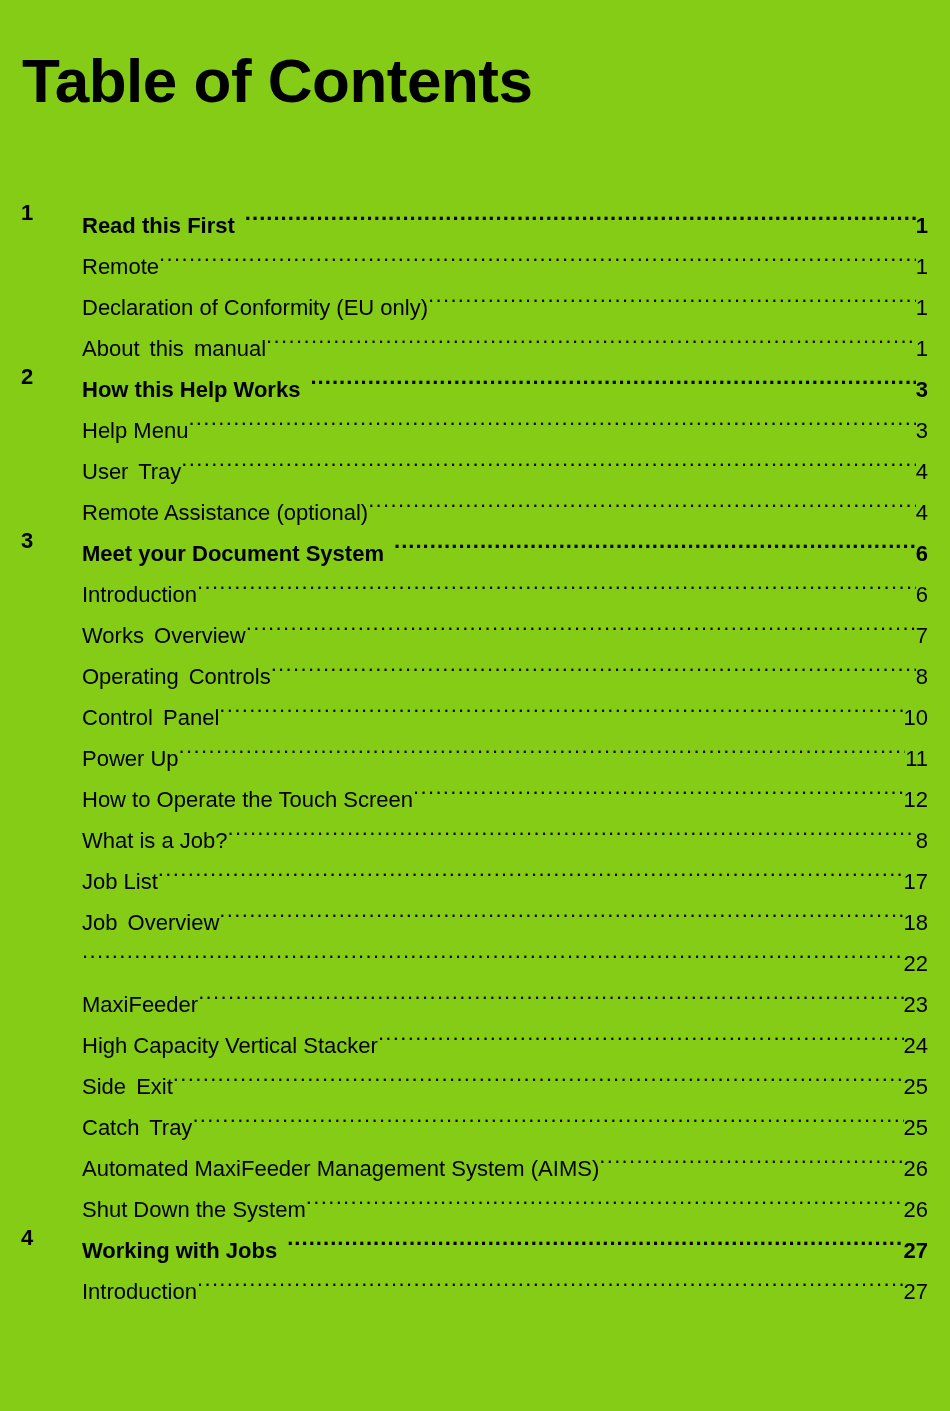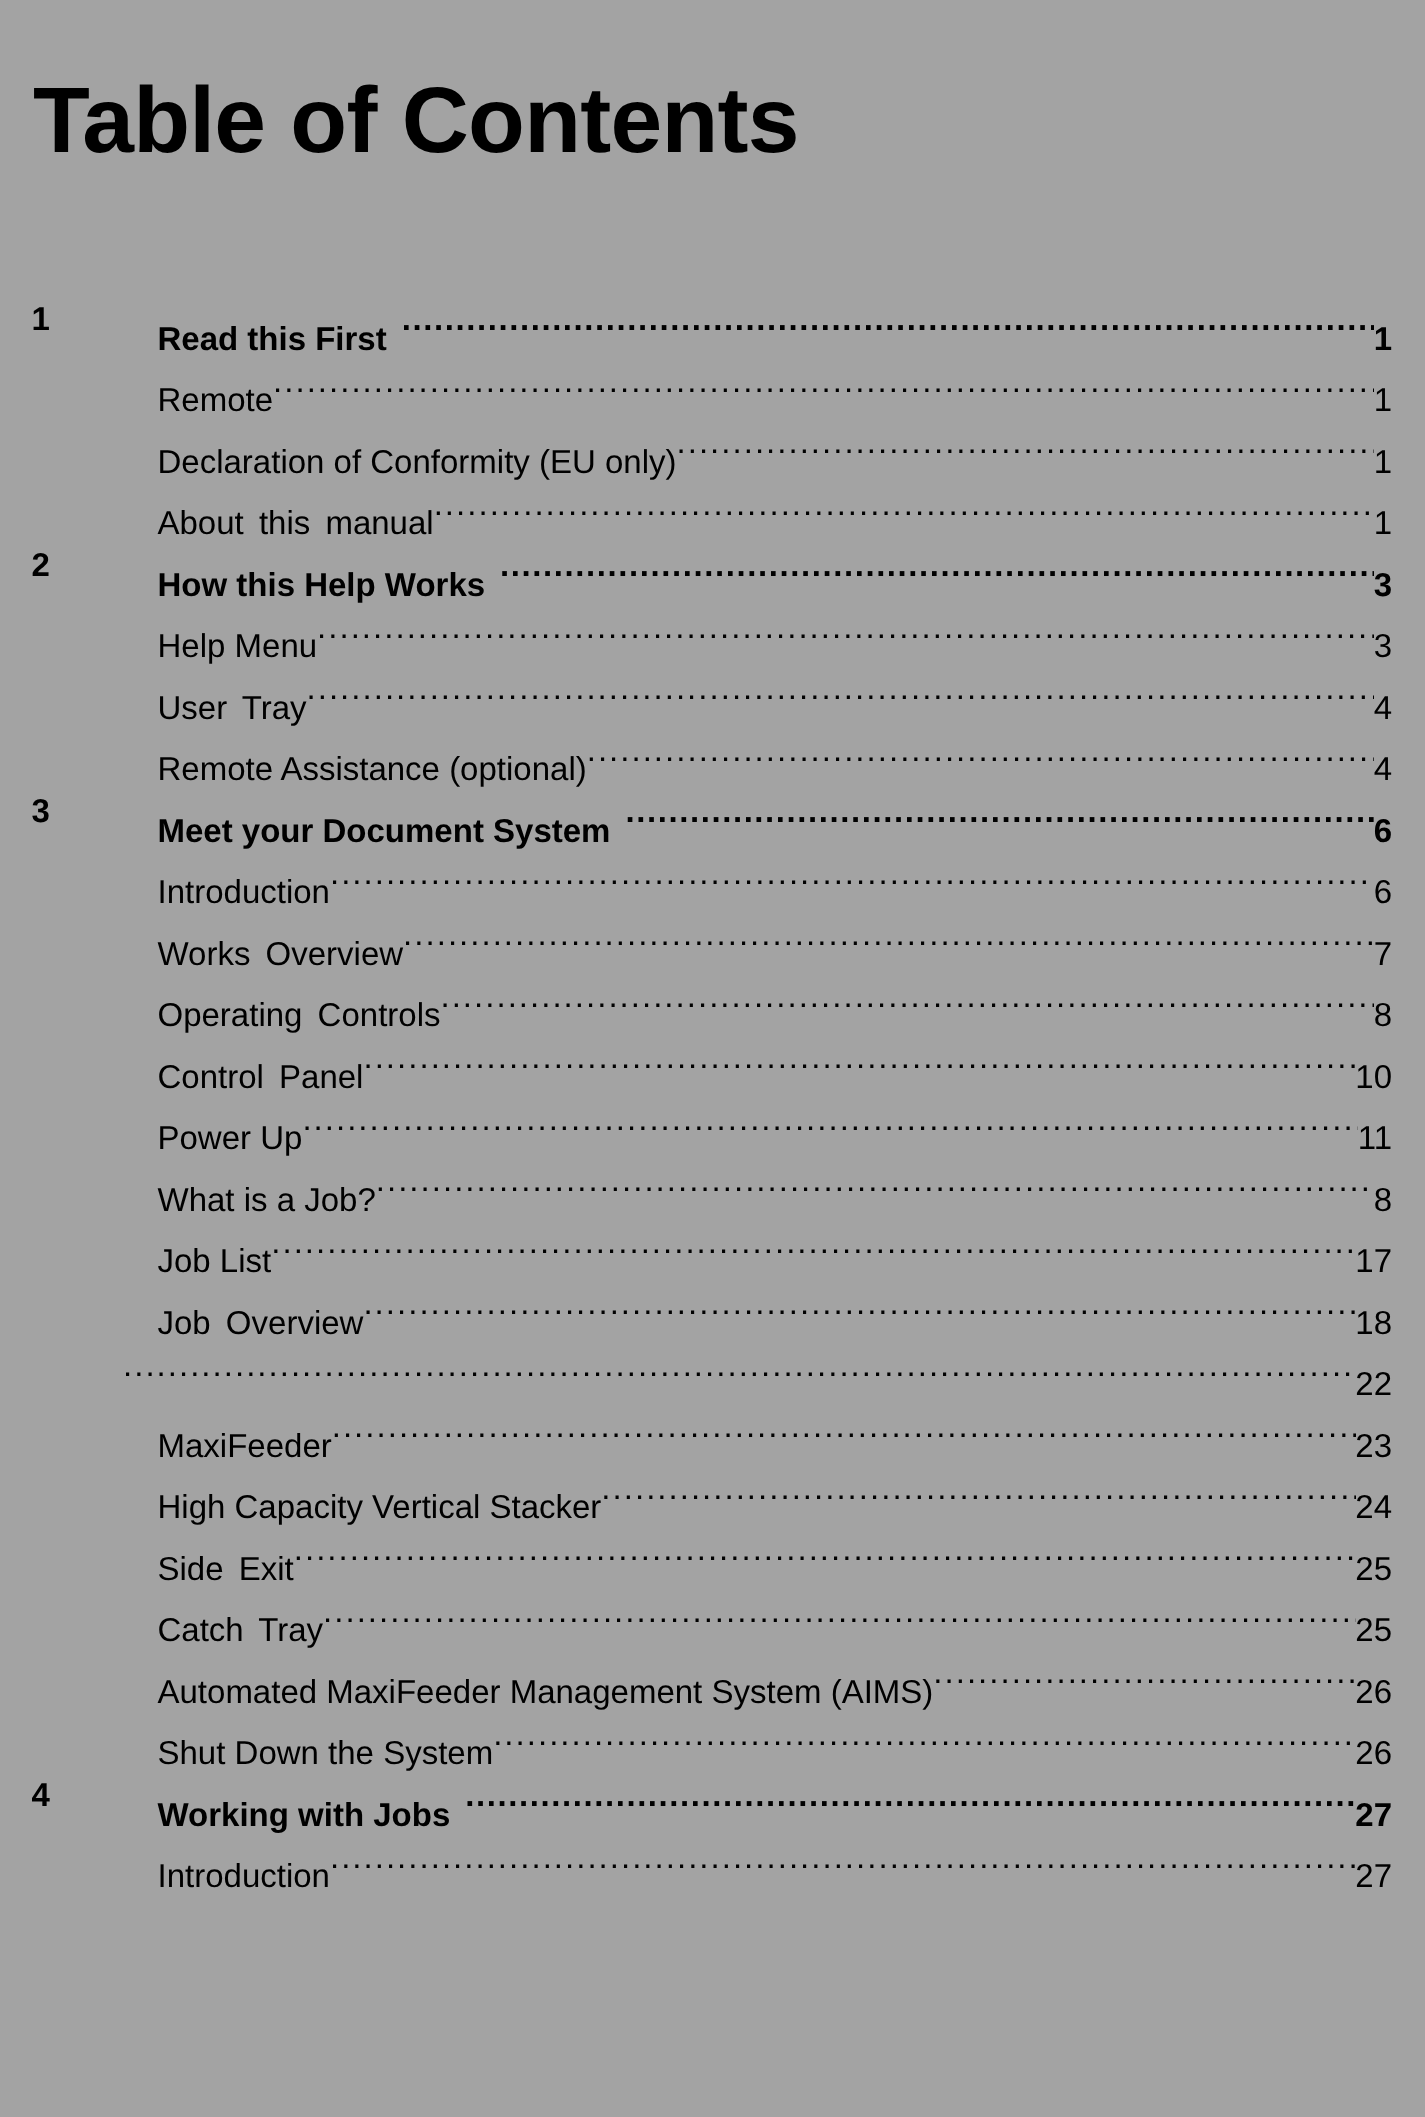--- a/index.html
+++ b/index.html
@@ -11,21 +11,21 @@
     width: 950px;
     height: 1411px;
     font-family: "Liberation Sans", sans-serif;
     color: #000000;
     overflow: hidden;
   }
   .page {
     position: relative;
     width: 950px;
     height: 1411px;
-    background: #a3a3a3;
+    background: #84cc16;
     box-sizing: border-box;
   }
   .toc-title {
     position: absolute;
     left: 22px;
     top: 46px;
     font-size: 62px;
     font-weight: bold;
     letter-spacing: -0.5px;
     line-height: 70px;
@@ -61,21 +61,20 @@
     left: 82px;
     right: 22px;
     top: 0;
     height: 41px;
     display: flex;
     align-items: baseline;
     line-height: 41px;
   }
   .row-label {
     flex: 0 0 auto;
-    margin-left: 23px;
   }
   .row-leader {
     flex: 1 1 auto;
     overflow: hidden;
     height: 41px;
     position: relative;
   }
   .row-leader::after {
     content: "..................................................................................................................................................................................";
     position: absolute;
@@ -215,20 +214,27 @@
       </div>
       <div class="toc-row entry">
         <div class="row-body">
           <span class="row-label">Power Up</span>
           <span class="row-leader"></span>
           <span class="row-page">11</span>
         </div>
       </div>
       <div class="toc-row entry">
         <div class="row-body">
+          <span class="row-label">How to Operate the Touch Screen</span>
+          <span class="row-leader"></span>
+          <span class="row-page">12</span>
+        </div>
+      </div>
+      <div class="toc-row entry">
+        <div class="row-body">
           <span class="row-label">What is a Job?</span>
           <span class="row-leader"></span>
           <span class="row-page">8</span>
         </div>
       </div>
       <div class="toc-row entry">
         <div class="row-body">
           <span class="row-label">Job List</span>
           <span class="row-leader"></span>
           <span class="row-page">17</span>

